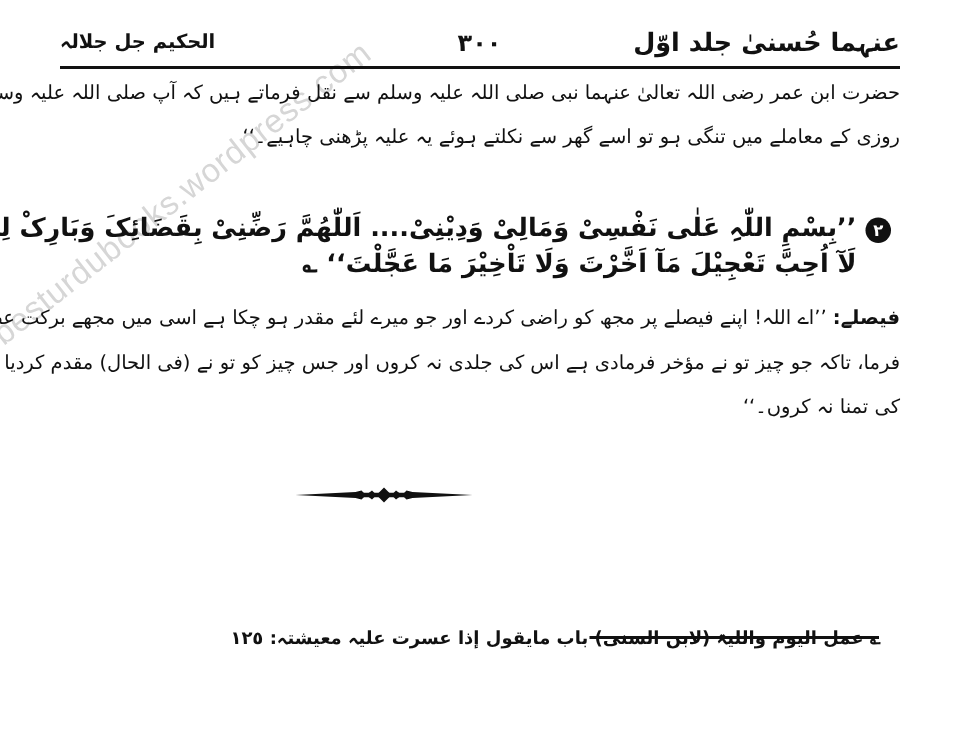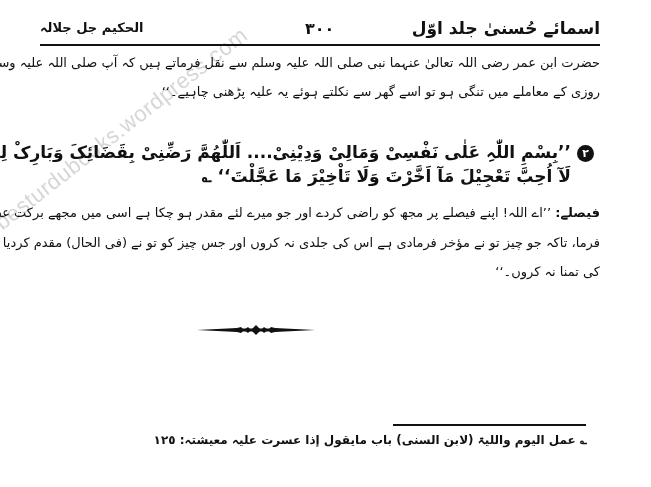--- a/index.html
+++ b/index.html
@@ -19,29 +19,29 @@
   .hdr-name { left: 40px; top: 20px; font-size: 13px; font-weight: bold; }
   .hdr-rule { left: 40px; top: 44px; width: 560px; height: 2px; background: #111; }
   .body-line { font-size: 13px; line-height: 16px; }
   .arabic-line { font-size: 17px; font-weight: bold; line-height: 22px; }
   .badge {
     right: 57px; top: 145px; width: 17px; height: 17px; border-radius: 50%;
     background: #111; color: #fff; font-size: 11px; line-height: 17px; text-align: center; font-weight: bold;
   }
   .ornament { left: 197px; top: 324px; width: 118px; height: 12px; }
   .fn-rule { left: 393px; top: 424px; width: 193px; height: 1.5px; background: #111; }
-  .fn-text { right: 64px; top: 433px; font-size: 12px; font-weight: bold; }
+  .fn-text { right: 64px; top: 418px; font-size: 12px; font-weight: bold; }
   .label { font-weight: bold; }
 </style>
 </head>
 <body>
 
 <div class="watermark">besturdubooks.wordpress.com</div>
 
-<div class="abs rtl hdr-title">اسمائے حُسنیٰ جلد اوّل</div>
+<div class="abs rtl hdr-title">عنہما حُسنیٰ جلد اوّل</div>
 <div class="abs hdr-page">٣٠٠</div>
 <div class="abs rtl hdr-name">الحکیم جل جلالہ</div>
 <div class="abs hdr-rule"></div>
 
 <div class="abs rtl body-line" style="right:51px; top:55px;">حضرت ابن عمر رضی اللہ تعالیٰ عنہما نبی صلی اللہ علیہ وسلم سے نقل فرماتے ہیں کہ آپ صلی اللہ علیہ وسلم نے فرمایا: ’’جب تم میں سے کسی پر</div>
 <div class="abs rtl body-line" style="right:51px; top:84px;">روزی کے معاملے میں تنگی ہو تو اسے گھر سے نکلتے ہوئے یہ علیہ پڑھنی چاہیے۔‘‘</div>
 
 <div class="abs badge">٢</div>
 <div class="abs rtl arabic-line" style="right:80px; top:141px;">’’بِسْمِ اللّٰہِ عَلٰی نَفْسِیْ وَمَالِیْ وَدِیْنِیْ.... اَللّٰھُمَّ رَضِّنِیْ بِقَضَائِکَ وَبَارِکْ لِیْ فِیْمَا قُدِّرَ لِیْ حَتّٰی</div>
 <div class="abs rtl arabic-line" style="right:80px; top:165px;text-align:right;">لَآ اُحِبَّ تَعْجِیْلَ مَآ اَخَّرْتَ وَلَا تَاْخِیْرَ مَا عَجَّلْتَ‘‘ ؎</div>

